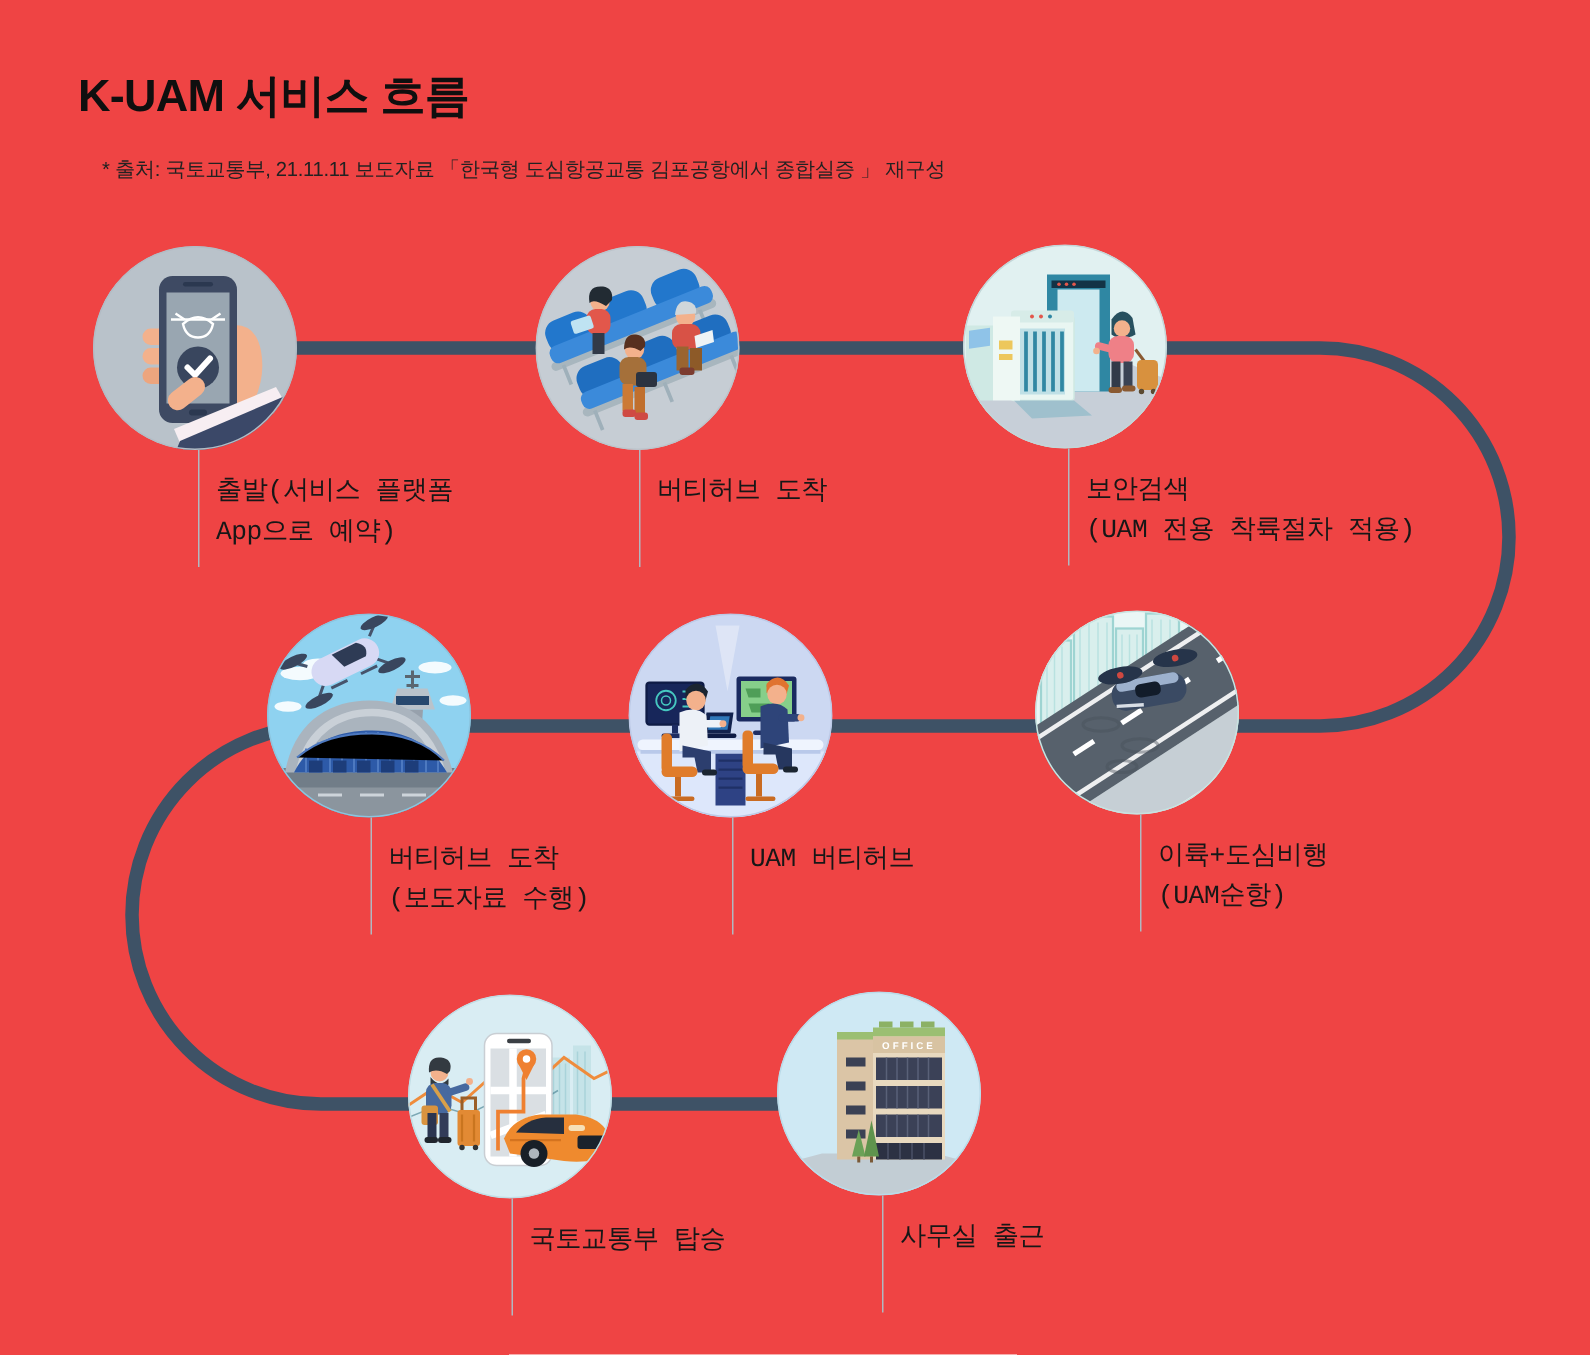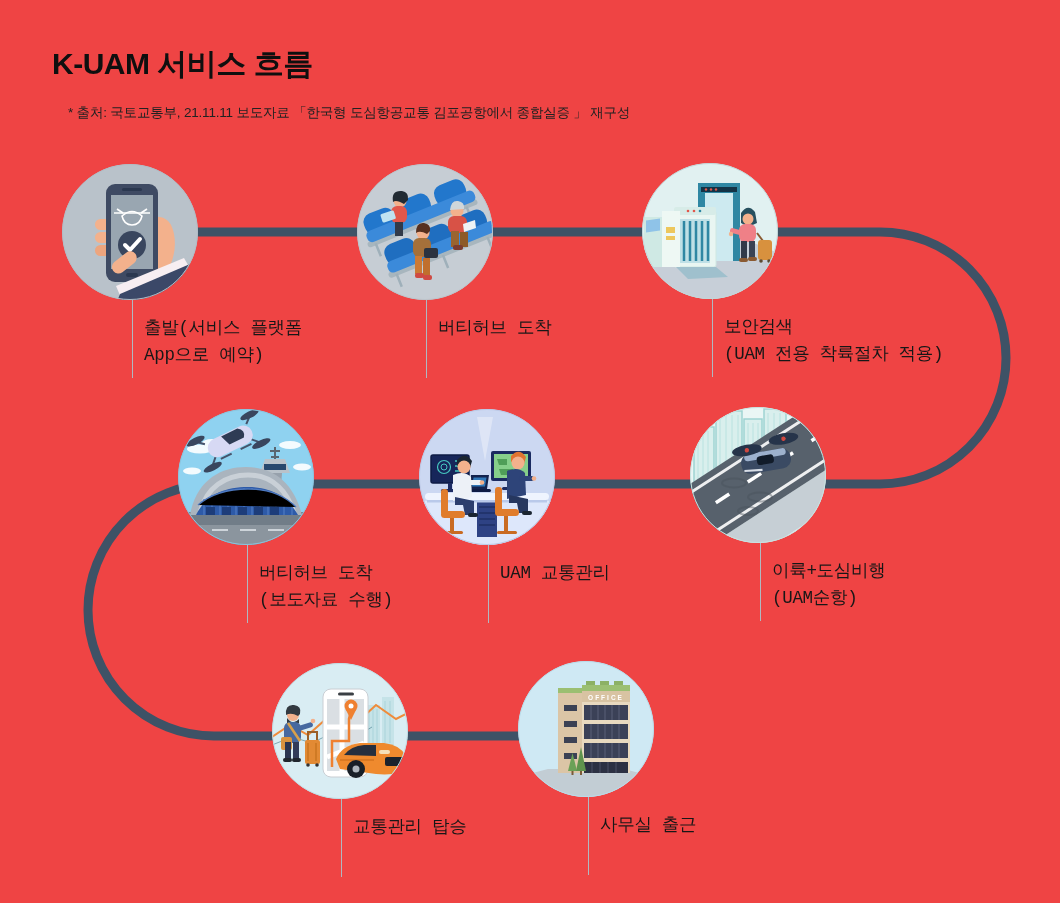--- a/index.html
+++ b/index.html
@@ -488,29 +488,29 @@
     <div class="txt">보안검색
 (UAM 전용 착륙절차 적용)</div>
   </div>
   <div class="lbl lg4">
     <div class="tick"></div>
     <div class="txt">버티허브 도착
 (보도자료 수행)</div>
   </div>
   <div class="lbl lg5">
     <div class="tick"></div>
-    <div class="txt">UAM 교통관리</div>
+    <div class="txt">UAM 버티허브</div>
   </div>
   <div class="lbl lg6">
     <div class="tick"></div>
     <div class="txt">이륙+도심비행
 (UAM순항)</div>
   </div>
   <div class="lbl lg7">
     <div class="tick"></div>
-    <div class="txt">교통관리 탑승</div>
+    <div class="txt">국토교통부 탑승</div>
   </div>
   <div class="lbl lg8">
     <div class="tick"></div>
     <div class="txt">사무실 출근</div>
   </div>
 
 </div>
 
 </body></html>

